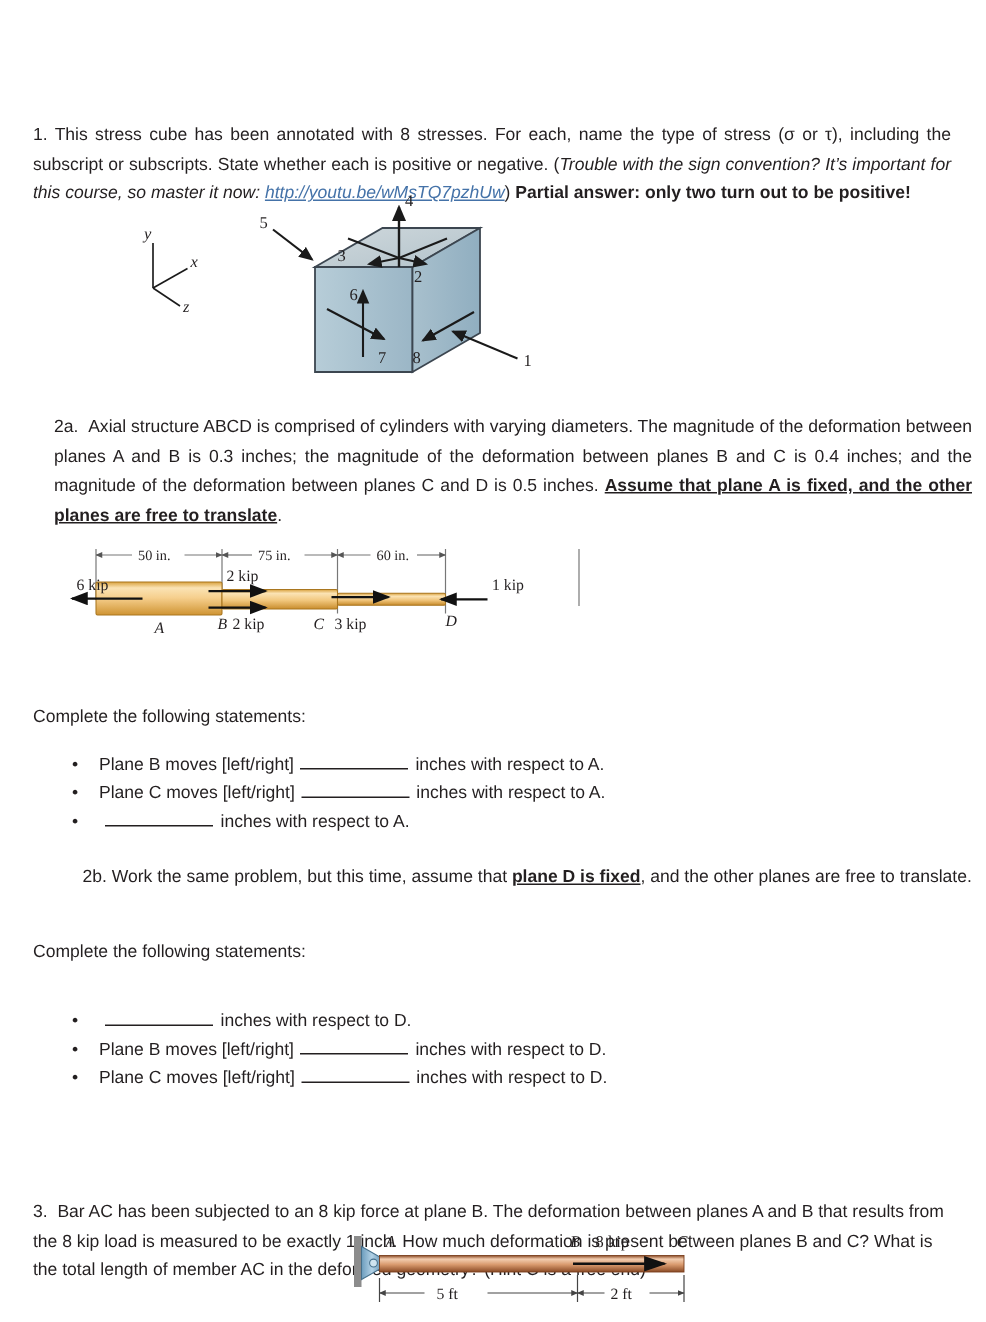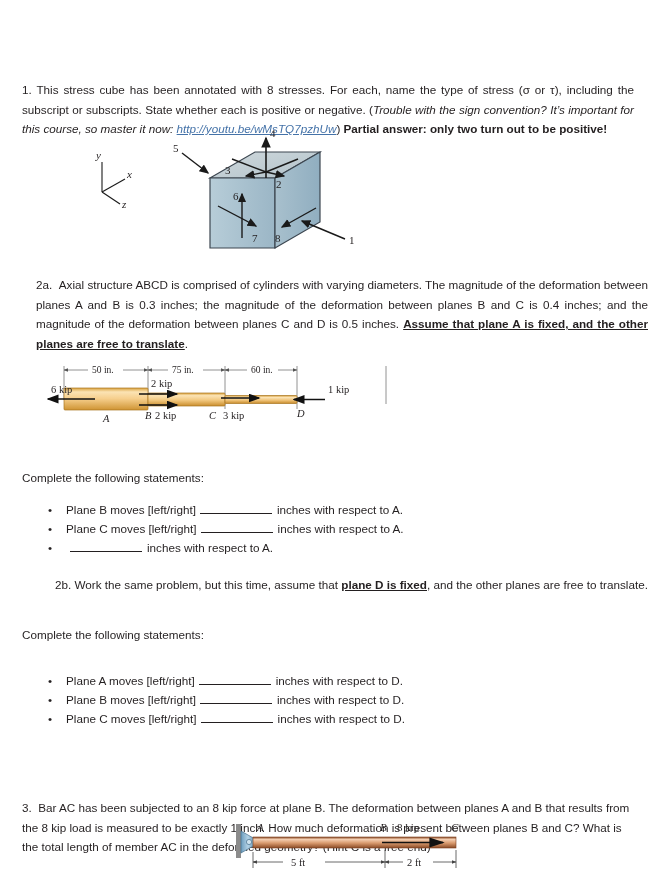--- a/index.html
+++ b/index.html
@@ -329,21 +329,20 @@
     <span>2b.</span>
     <span>Work the same problem, but this time, assume that</span>
     <span class="boldu">plane D is fixed</span><span>, and the other planes are free to translate.</span>
   </div>
 
   <div class="para" style="left:22px; top:625px; width:420px;">Complete the following statements:</div>
 
   <div class="bullets" style="left:40px; top:671px;">
     <div class="bullet-row">
       <span class="bullet-dot">•</span>
-      <span>Plane A moves [left/right]</span>
       <span class="blank"></span>
       <span>inches with respect to D.</span>
     </div>
     <div class="bullet-row">
       <span class="bullet-dot">•</span>
       <span>Plane B moves [left/right]</span>
       <span class="blank"></span>
       <span>inches with respect to D.</span>
     </div>
     <div class="bullet-row">

